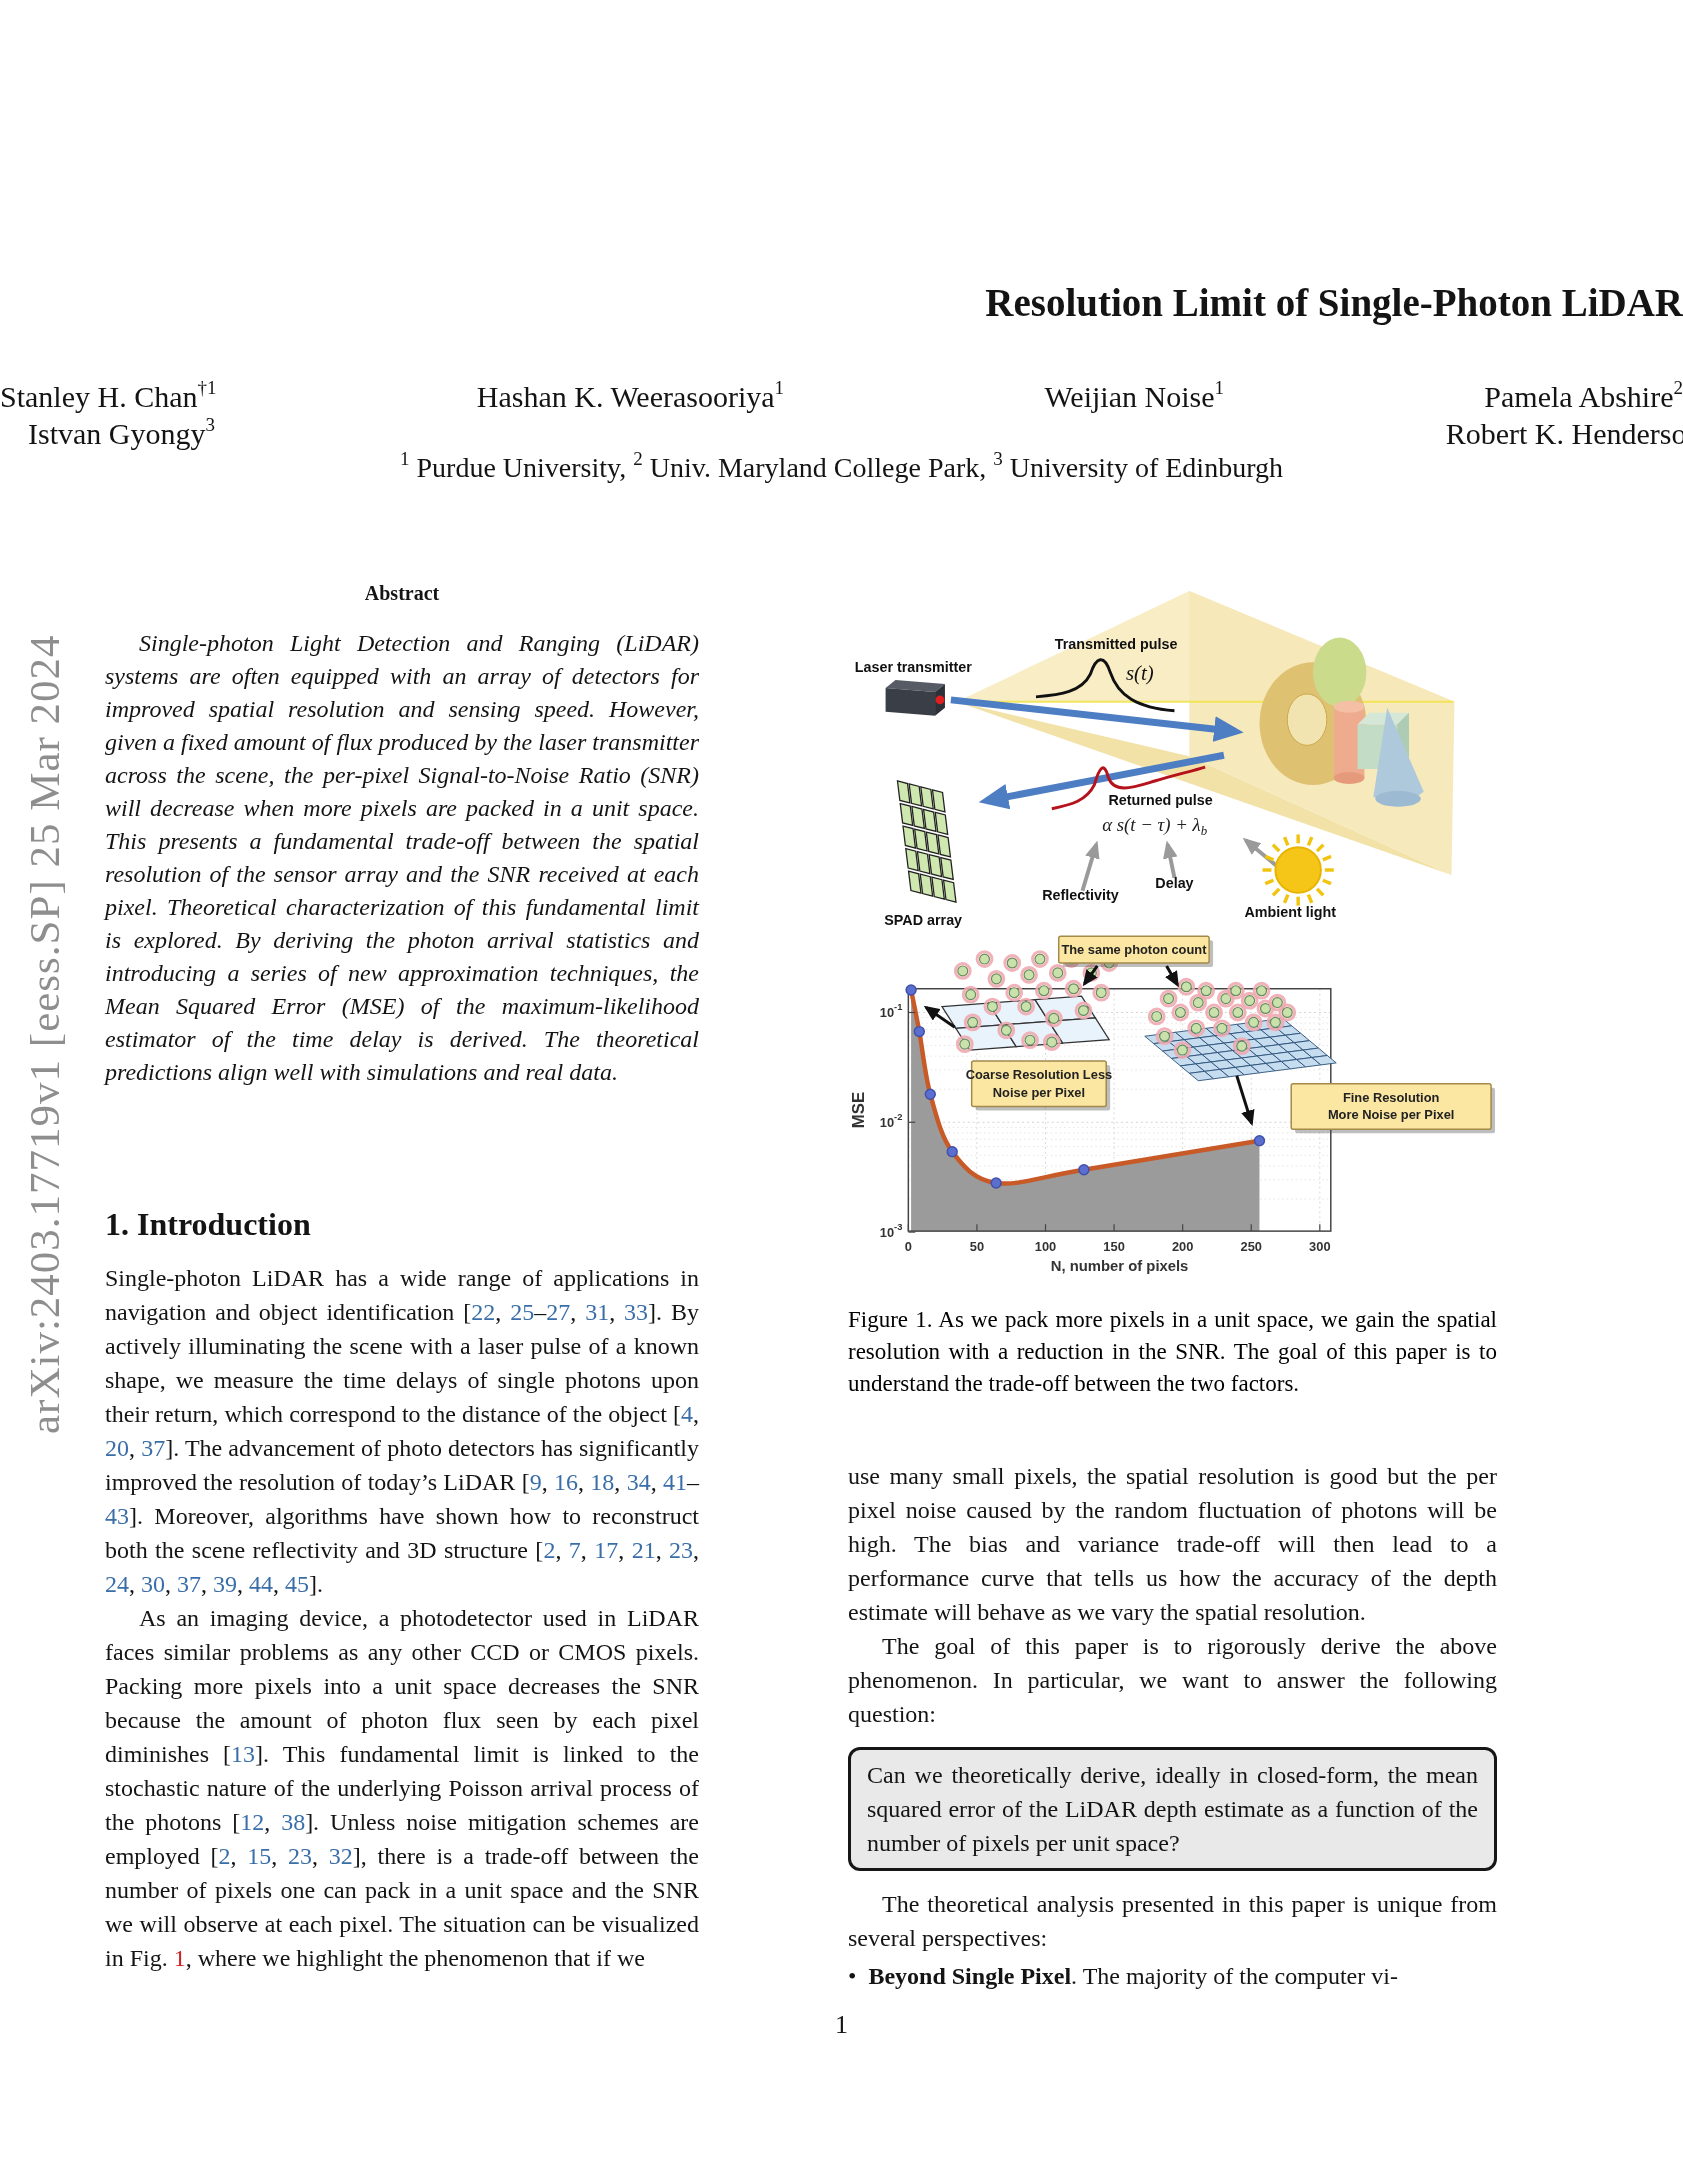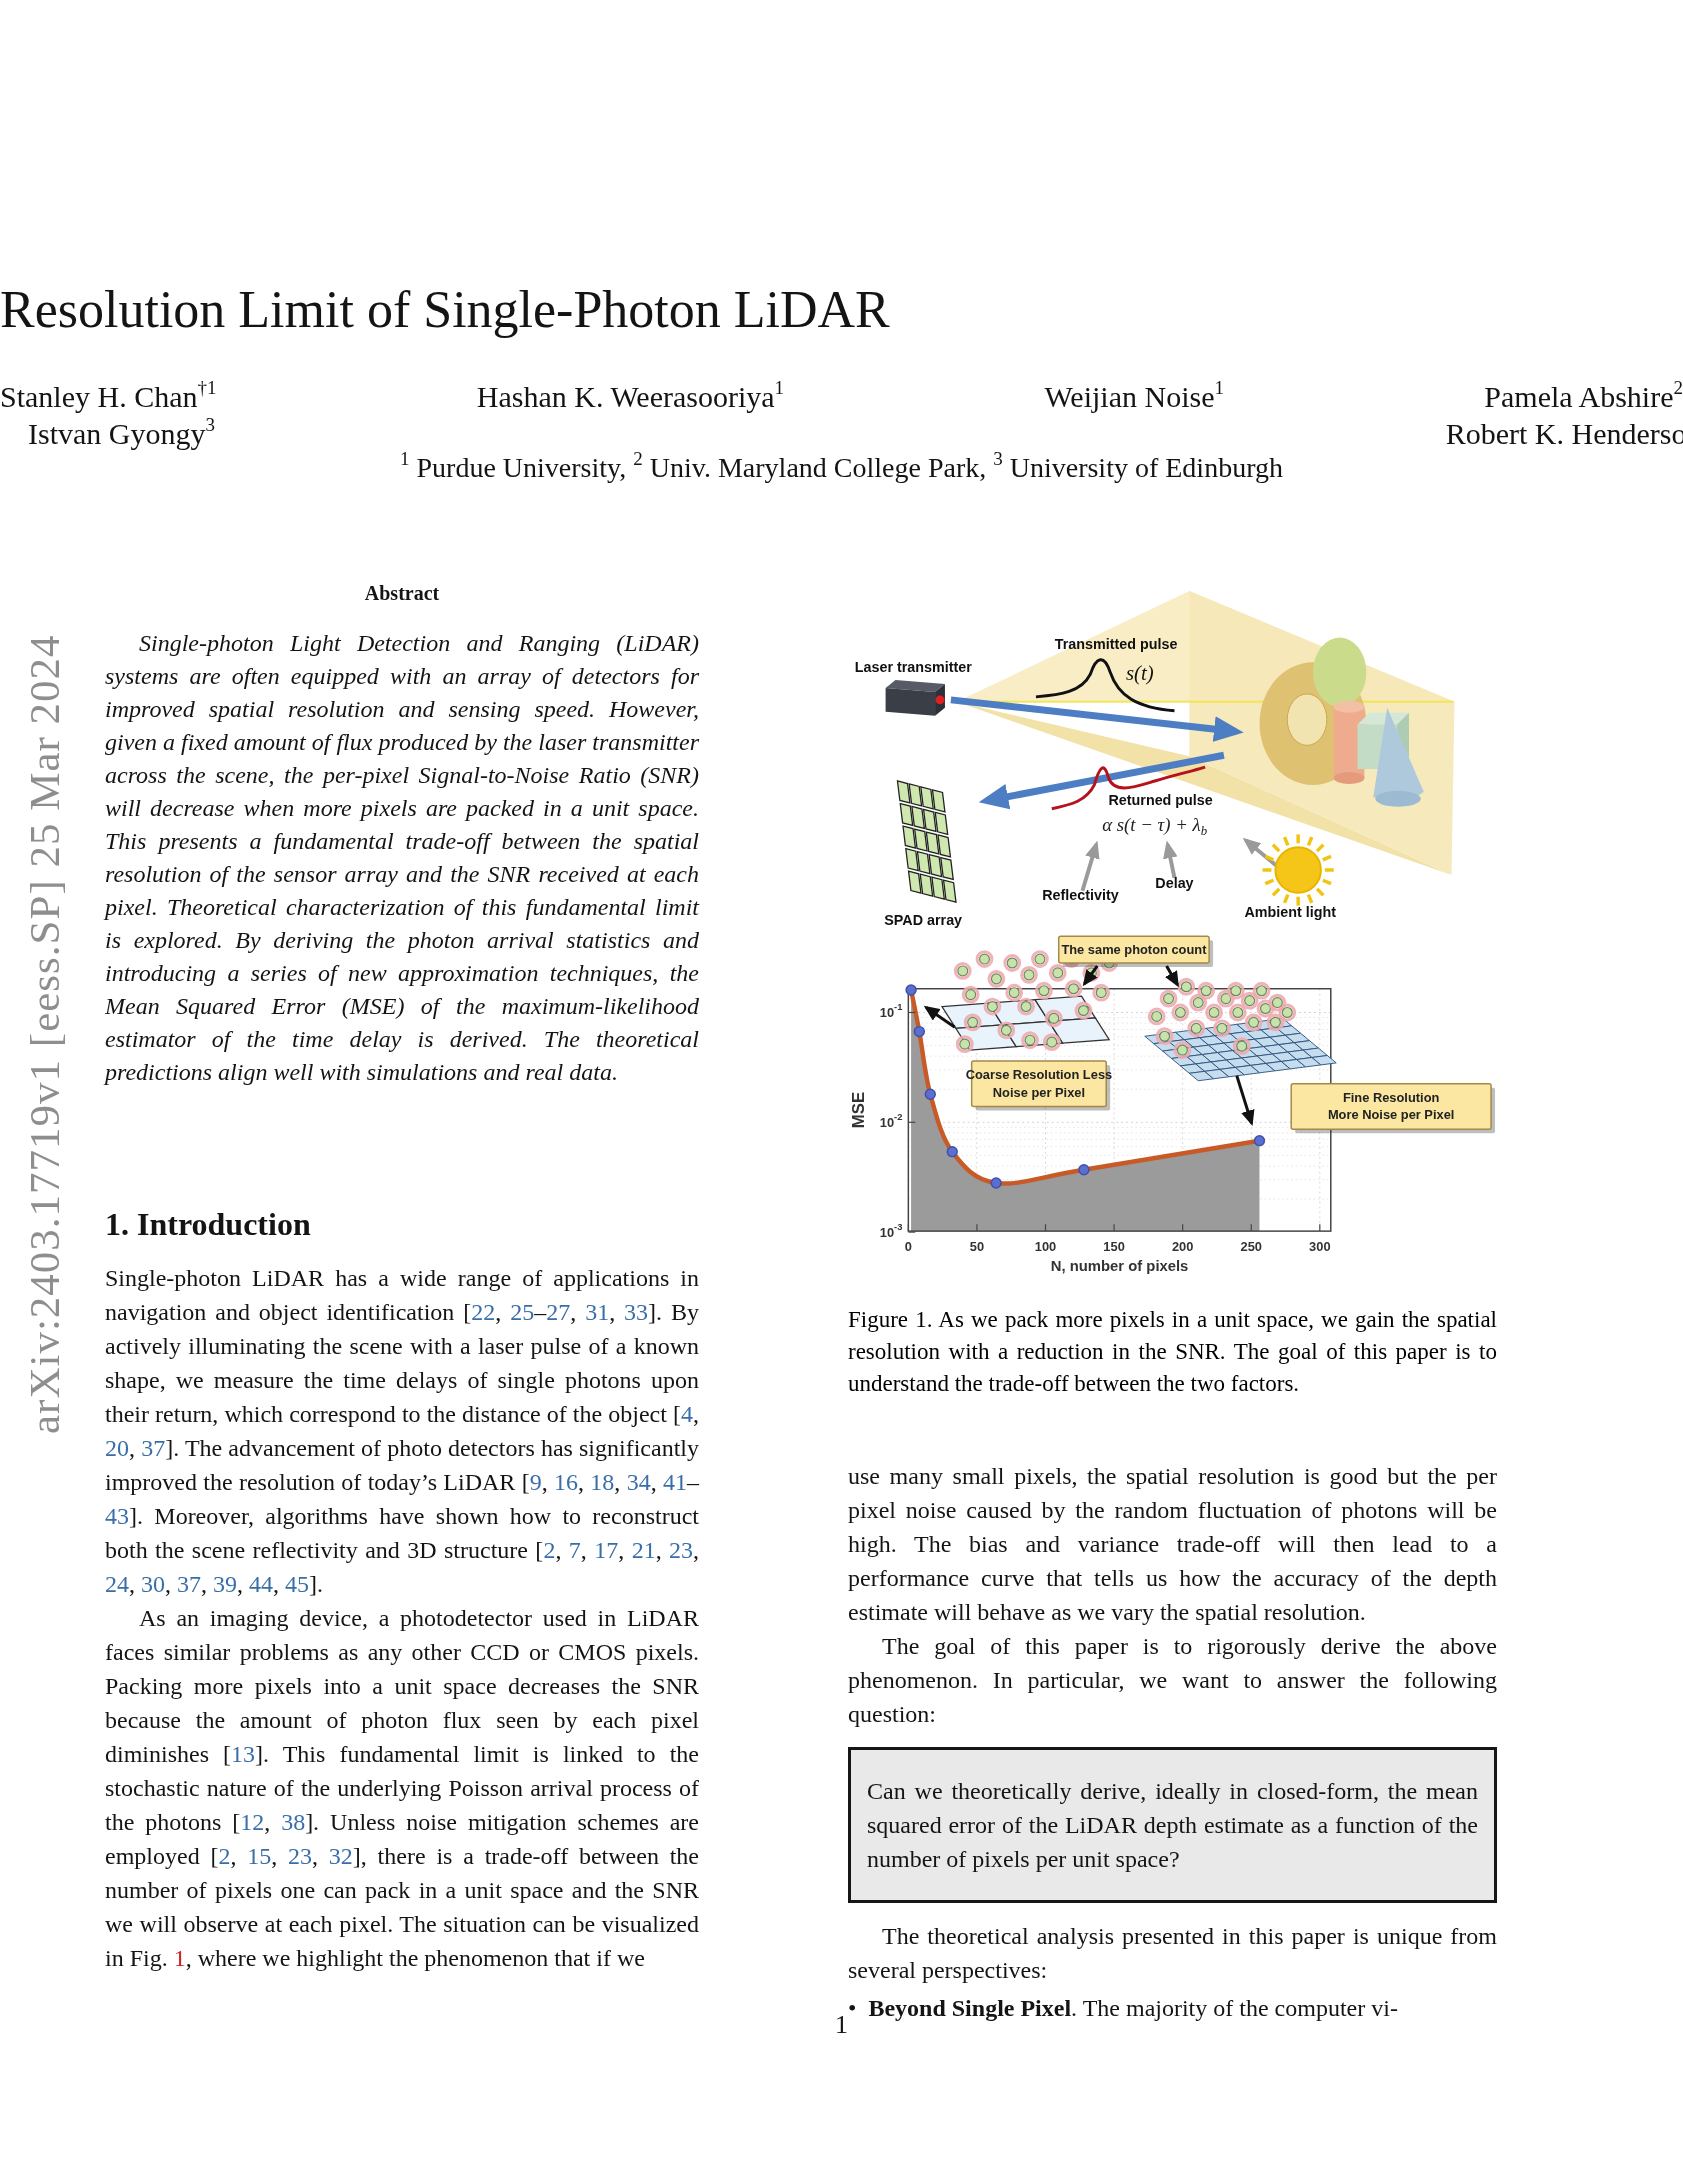--- a/index.html
+++ b/index.html
@@ -6,22 +6,22 @@
   .page { position:relative; width:1683px; height:2178px; background:#fff;
           font-family:"Liberation Serif", serif; color:#141414; overflow:hidden; }
 
   
   .watermark { position:absolute; left:20px; top:465px; width:59px; height:1139px; }
   .watermark span { display:block; height:1139px; writing-mode:vertical-rl; transform:rotate(180deg);
                     font-size:43px; letter-spacing:1px; color:#8e8e8e; text-align:center;
                     font-family:"Liberation Serif", serif; }
 
   
-  .title { position:absolute; top:280px; left:0; width:100%; text-align:left;
-           font-size:52px; font-weight:normal; }
+  .title { position:absolute; top:280px; left:0; width:100%; text-align:right;
+           font-size:39px; font-weight:bold; }
   .authors-row { position:absolute; left:0; width:100%; display:flex; justify-content:space-between;
                  font-size:30px; }
   .row1 { top:379px; gap:77px; }
   .row2 { top:416px; gap:129px;padding-left:28px; }
   .author sup, .affils sup { font-size:19px; position:relative; top:-2px; }
   .affils { position:absolute; top:450px; left:0; width:100%; text-align:center; font-size:28px; }
 
   
   .col-left  { position:absolute; left:105px; top:0; width:594px; }
   .col-right { position:absolute; left:848px; top:551px; width:649px; }
@@ -31,22 +31,22 @@
               text-align:justify; text-indent:34px; }
   .sec-heading { margin-top:117px; font-size:32px; font-weight:bold; }
   .para { font-size:24px; line-height:34px; text-align:justify; margin:0; }
   .p-first { margin-top:18px; }
   .indent { text-indent:34px; }
   .cite   { color:var(--cite,#3a6ea8); }
   .figref { color:var(--figref,#d02020); }
 
   .caption { margin-top:20px; font-size:23px; line-height:32px; text-align:justify; color:#000000; }
   .rp1 { margin-top:59px; }
-  .qbox { margin-top:16px; border:3px solid #161616; border-radius:0; background:#e9e9e9;
-          padding:24px 16px; font-size:24px; line-height:34px; text-align:justify; }
+  .qbox { margin-top:16px; border:3px solid #161616; border-radius:12px; background:#e9e9e9;
+          padding:8px 16px; font-size:24px; line-height:34px; text-align:justify; }
   .rp3 { margin-top:16px; }
   .bullet-line { margin-top:4px; }
   .bmark { padding-right:12px; }
   .bbold { font-weight:bold; }
 
   .page-num { position:absolute; top:2010px; left:0; width:100%; text-align:center; font-size:26px; }
 
   
   .fig { display:block; }
   .dlabel  { font:700 14.5px "Liberation Sans", sans-serif; fill:#111; text-anchor:middle; }

